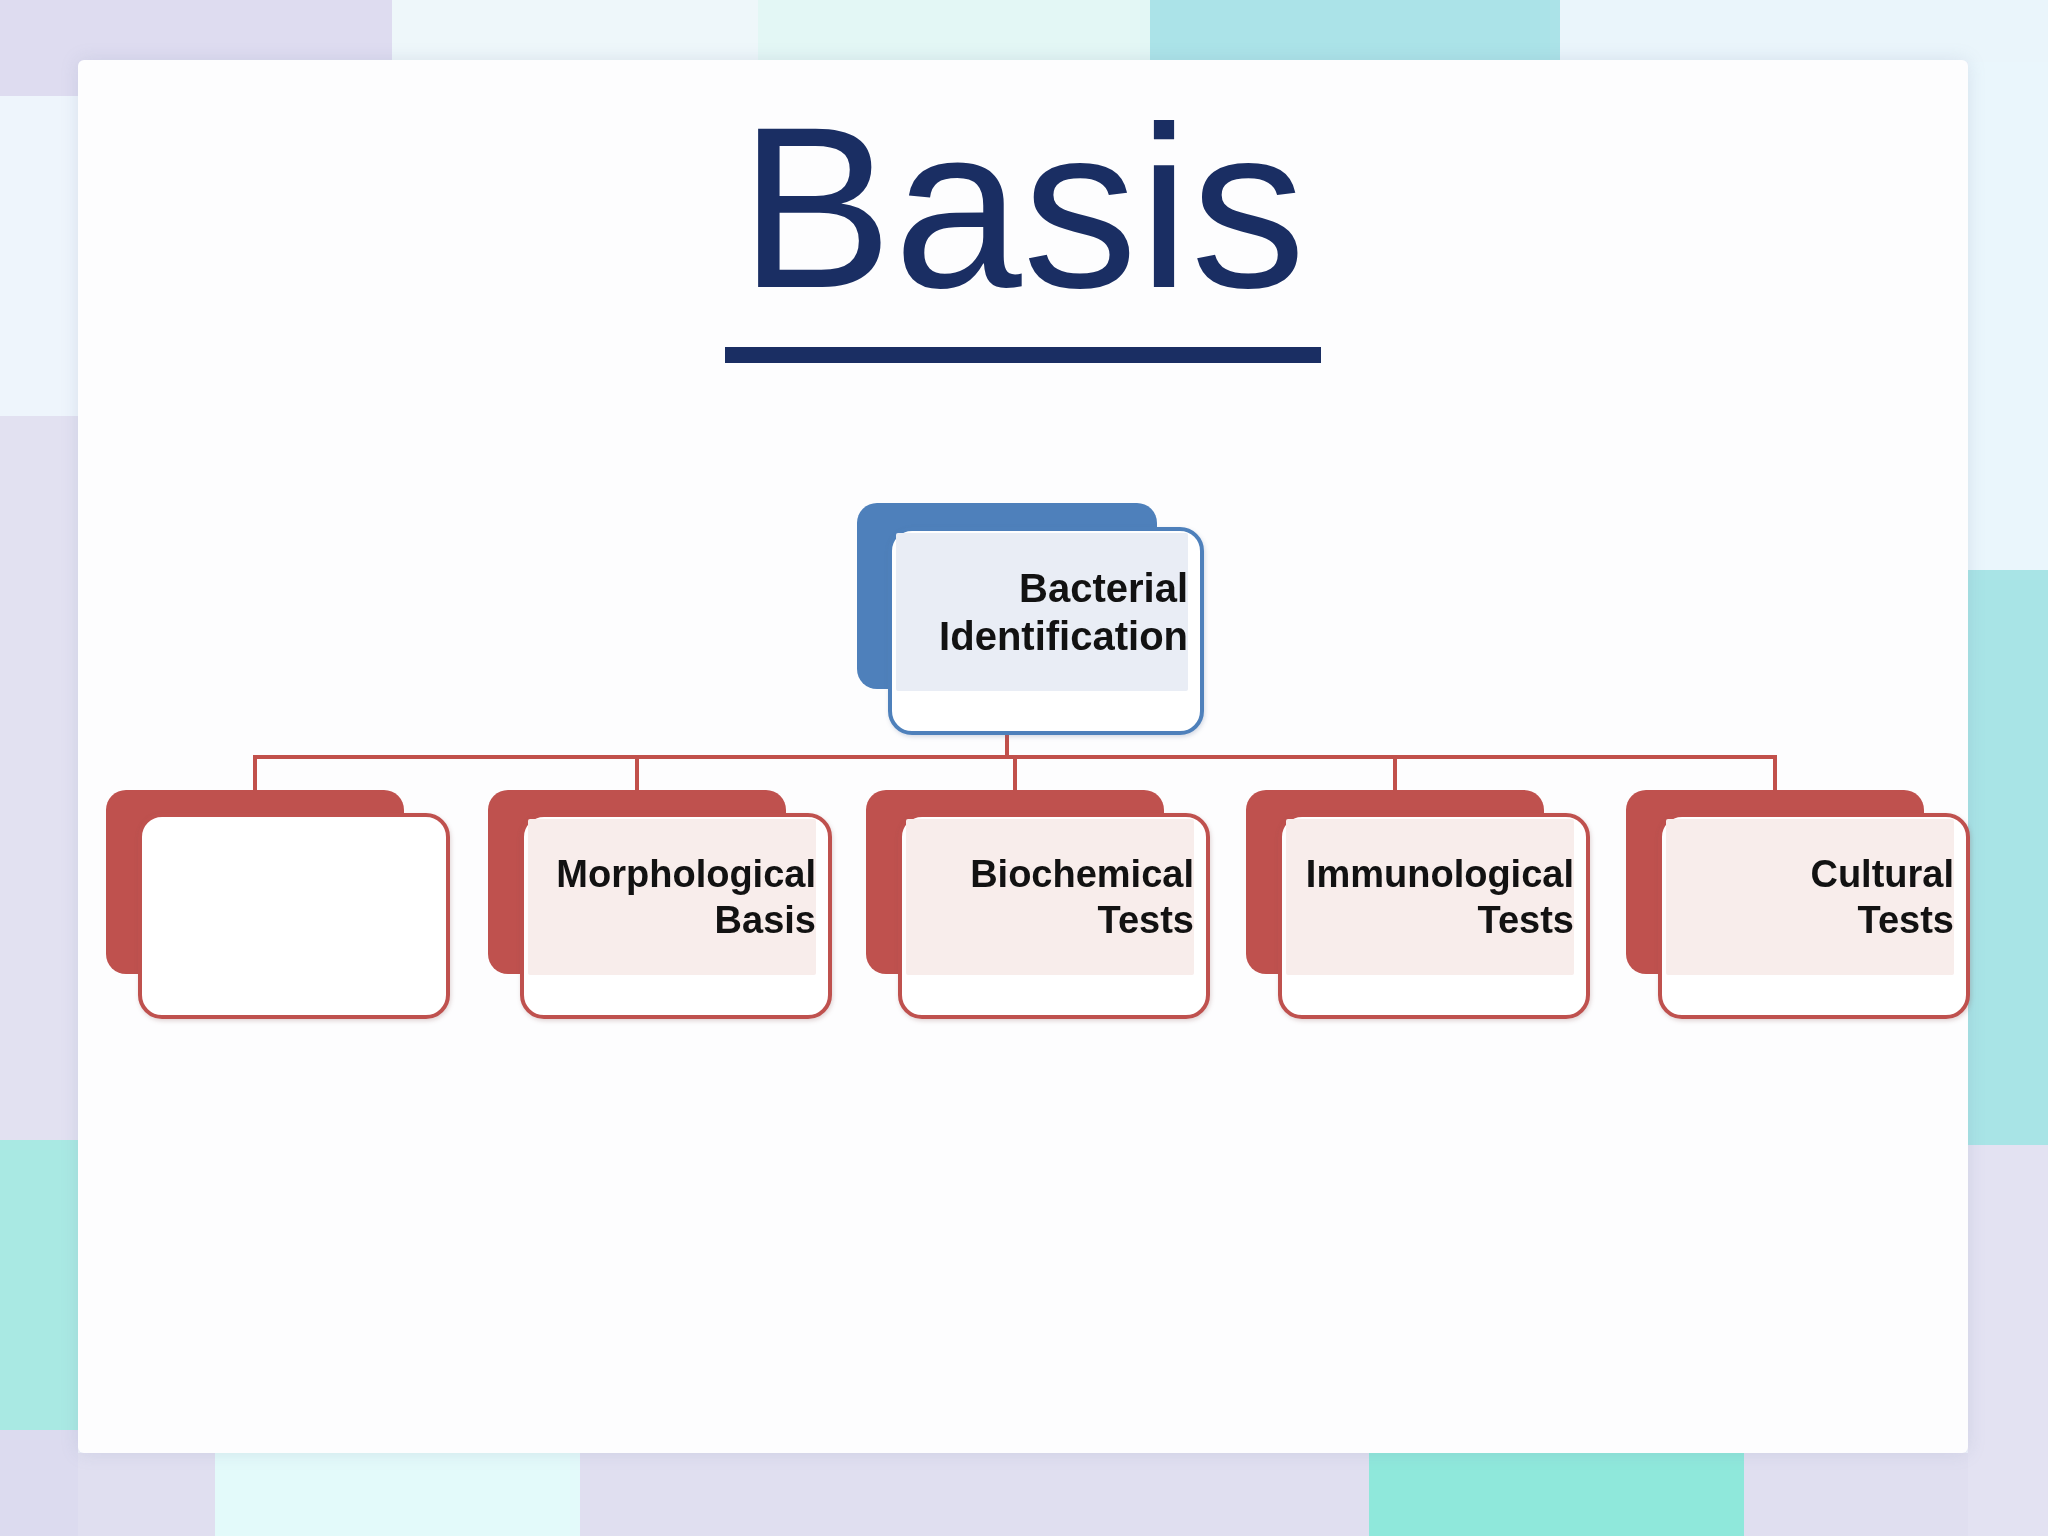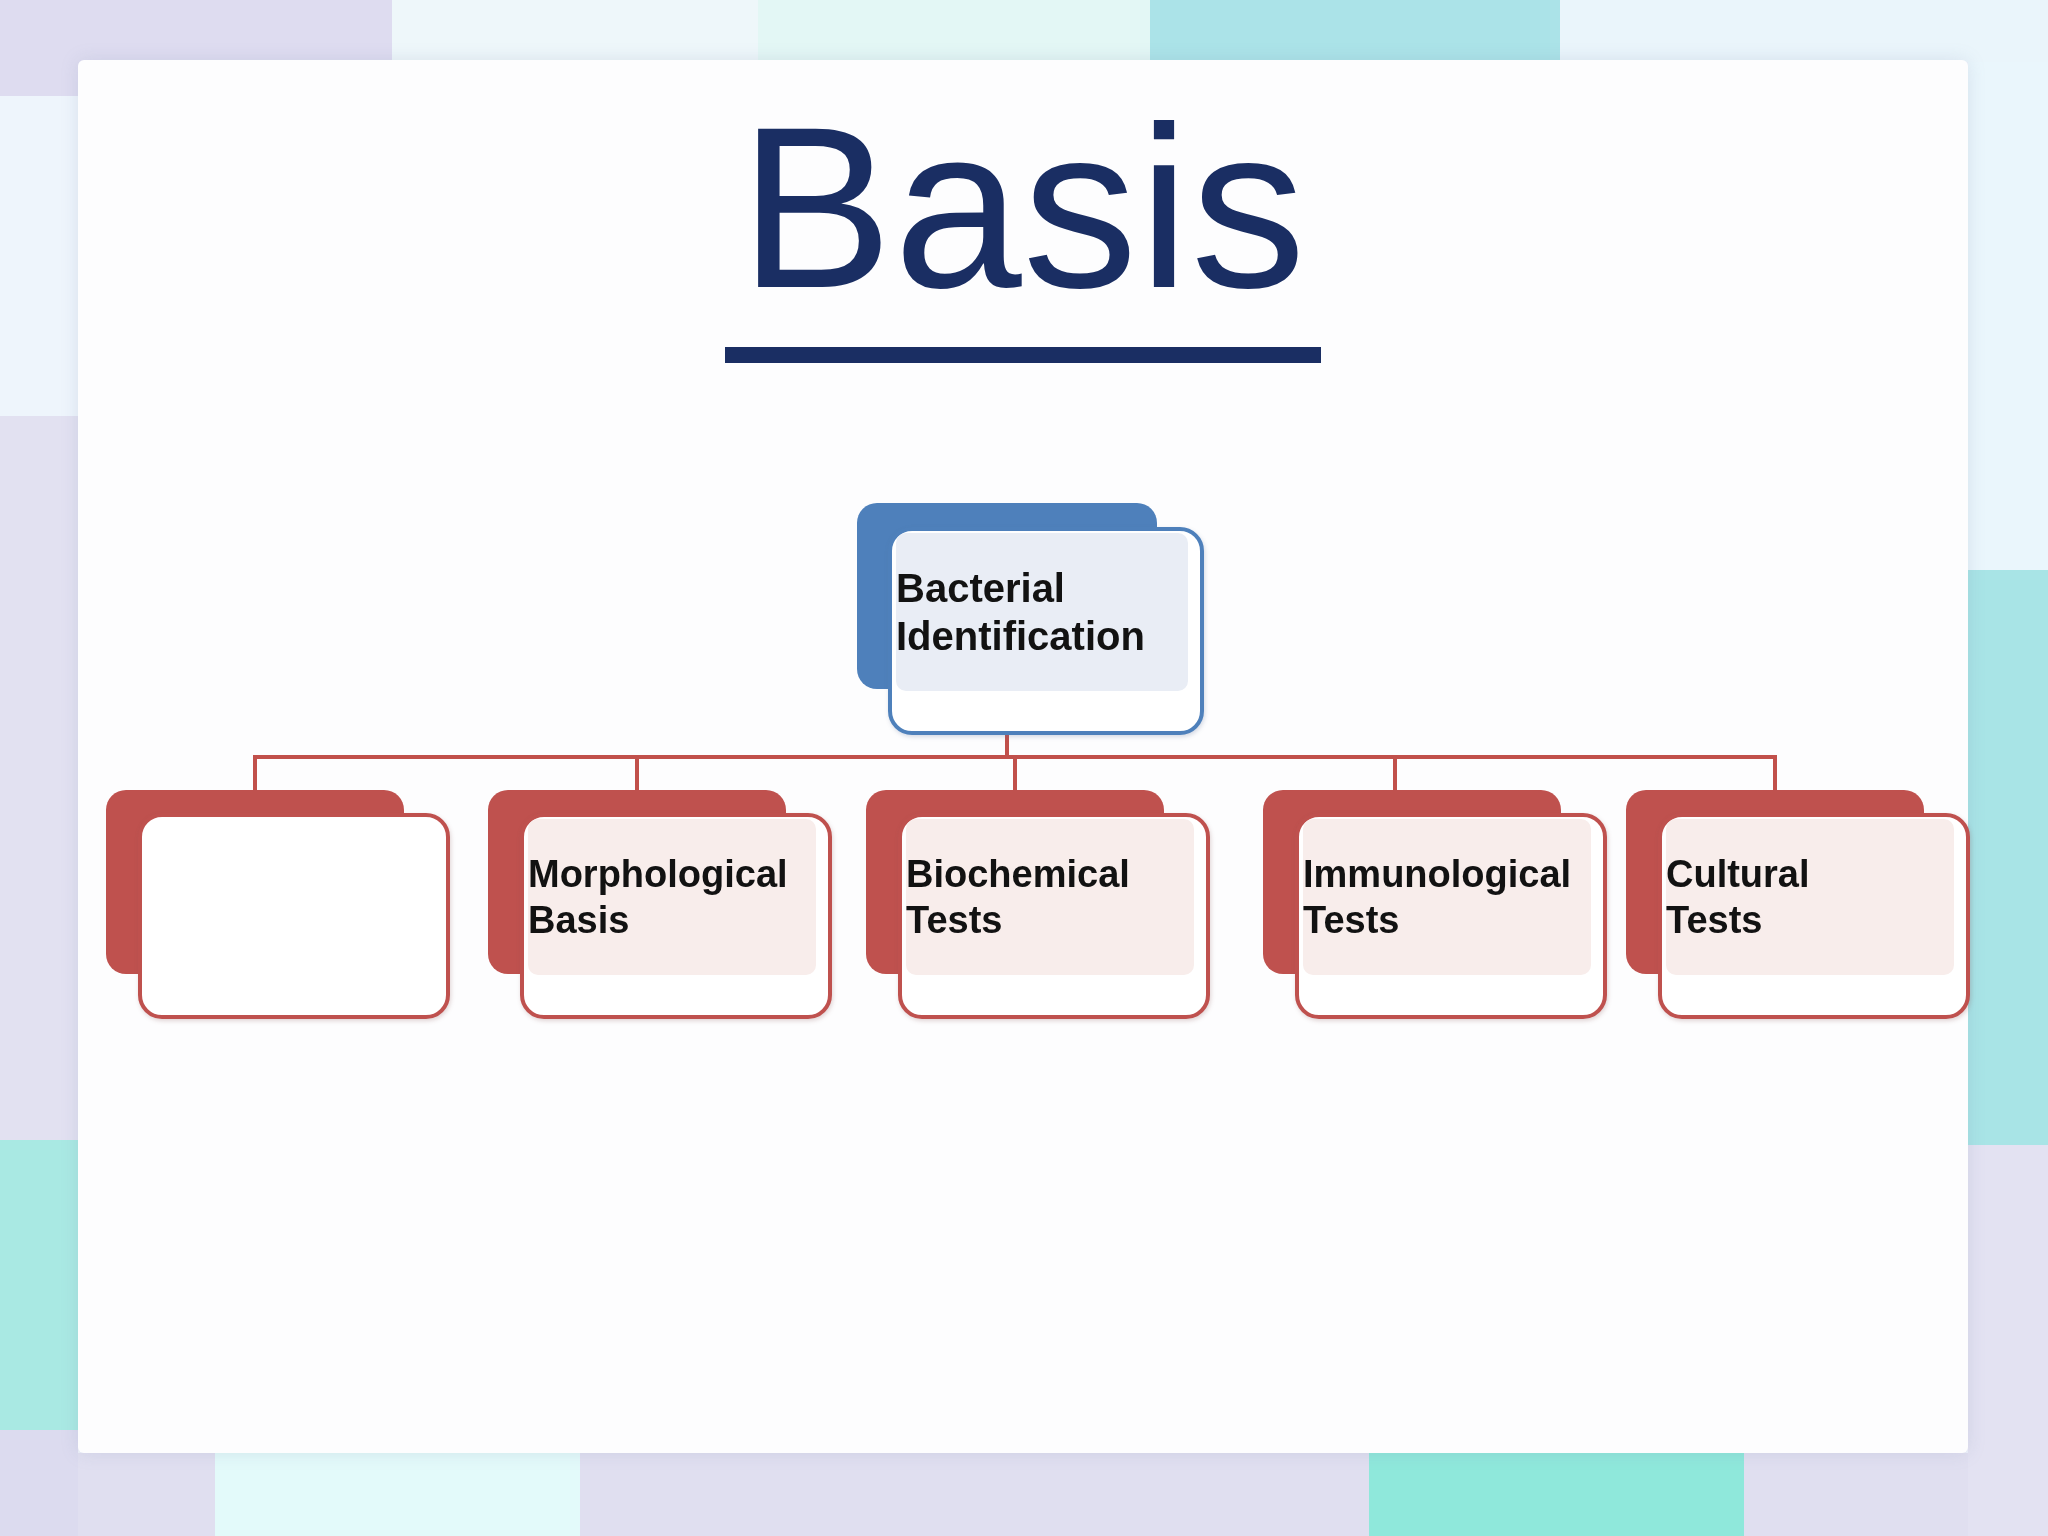--- a/index.html
+++ b/index.html
@@ -45,22 +45,22 @@
   }
   .box-back.blue{background:var(--accent-blue);}
   .box-back.red{background:var(--accent-red);}
   .box-front{
     position:absolute;background:#ffffff;border-radius:24px;
     border:4px solid var(--accent-red);
     box-shadow:1px 2px 4px rgba(140,90,90,0.25);
   }
   .box-front.blue{border-color:var(--accent-blue);box-shadow:1px 2px 4px rgba(90,110,150,0.25);}
   .inner-panel{
-    position:absolute;border-radius:10px;
-    display:flex;flex-direction:column;align-items:flex-start;justify-content:center;
+    position:absolute;border-radius:2px;
+    display:flex;flex-direction:column;align-items:flex-end;justify-content:center;
     text-align:center;color:#121212;font-weight:700;
   }
   .inner-panel.blue{background:var(--blue-panel);font-size:40px;line-height:1.20;}
   .inner-panel.red{background:var(--red-panel);font-size:38px;line-height:1.22;}
   
   .conn{position:absolute;background:var(--connector);}
   .conn.pink{background:#f0d9d7;}
 </style>
 </head>
 <body>
@@ -128,21 +128,21 @@
     </div>
   </div>
       <div class="group" style="top: 790px; width: 336px; height: 221px; left: 866px;">
     <div class="box-back red" style="left:0;top:0;width:298px;height:184px;"></div>
     <div class="box-front red" style="left:32px;top:23px;width:304px;height:198px;"></div>
     <div class="inner-panel red" style="left:40px;top:29px;width:288px;height:156px;">
       <span class="l1">Biochemical</span>
       <span class="l2">Tests</span>
     </div>
   </div>
-      <div class="group" style="top: 790px; width: 336px; height: 221px; left: 1246px; margin-left: 17px;">
+      <div class="group" style="top: 790px; width: 336px; height: 221px; left: 1246px;">
     <div class="box-back red" style="left:0;top:0;width:298px;height:184px;"></div>
     <div class="box-front red" style="left:32px;top:23px;width:304px;height:198px;"></div>
     <div class="inner-panel red" style="left:40px;top:29px;width:288px;height:156px;">
       <span class="l1">Immunological</span>
       <span class="l2">Tests</span>
     </div>
   </div>
       <div class="group" style="top: 790px; width: 336px; height: 221px; left: 1626px;">
     <div class="box-back red" style="left:0;top:0;width:298px;height:184px;"></div>
     <div class="box-front red" style="left:32px;top:23px;width:304px;height:198px;"></div>

